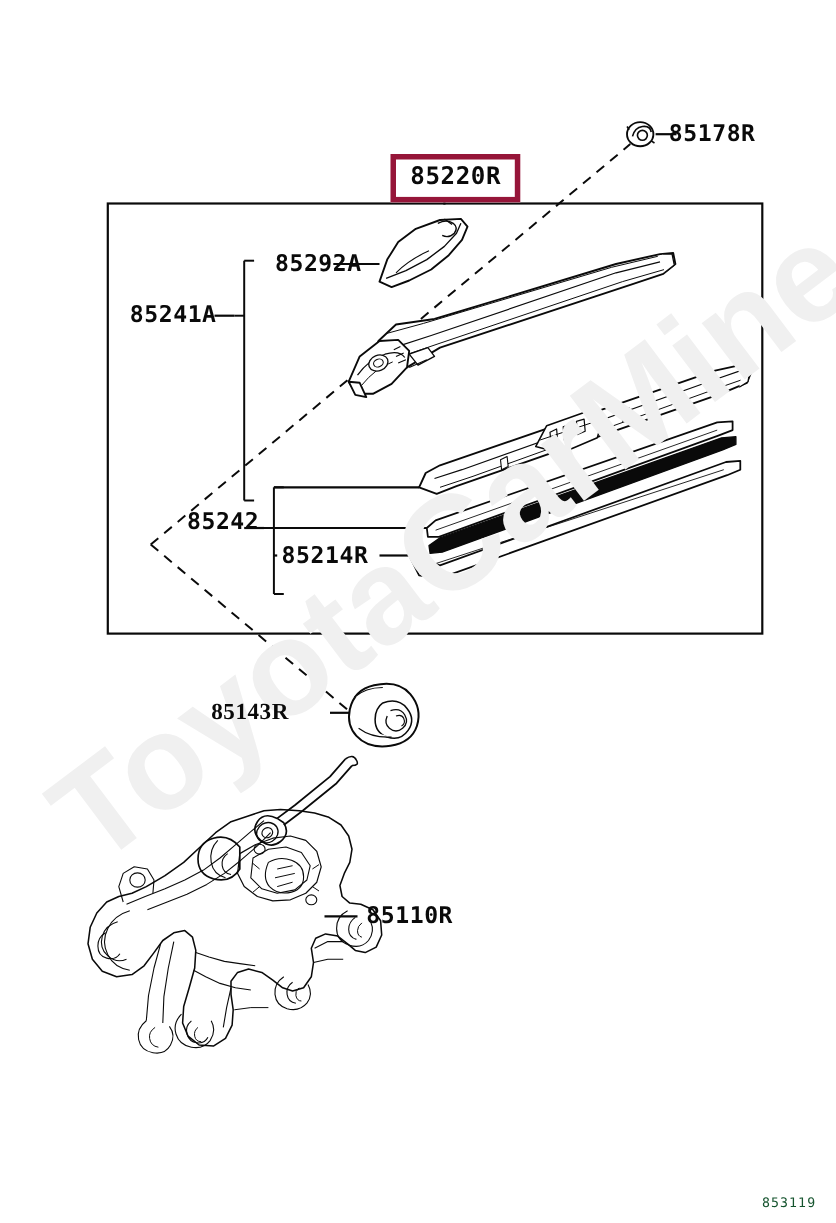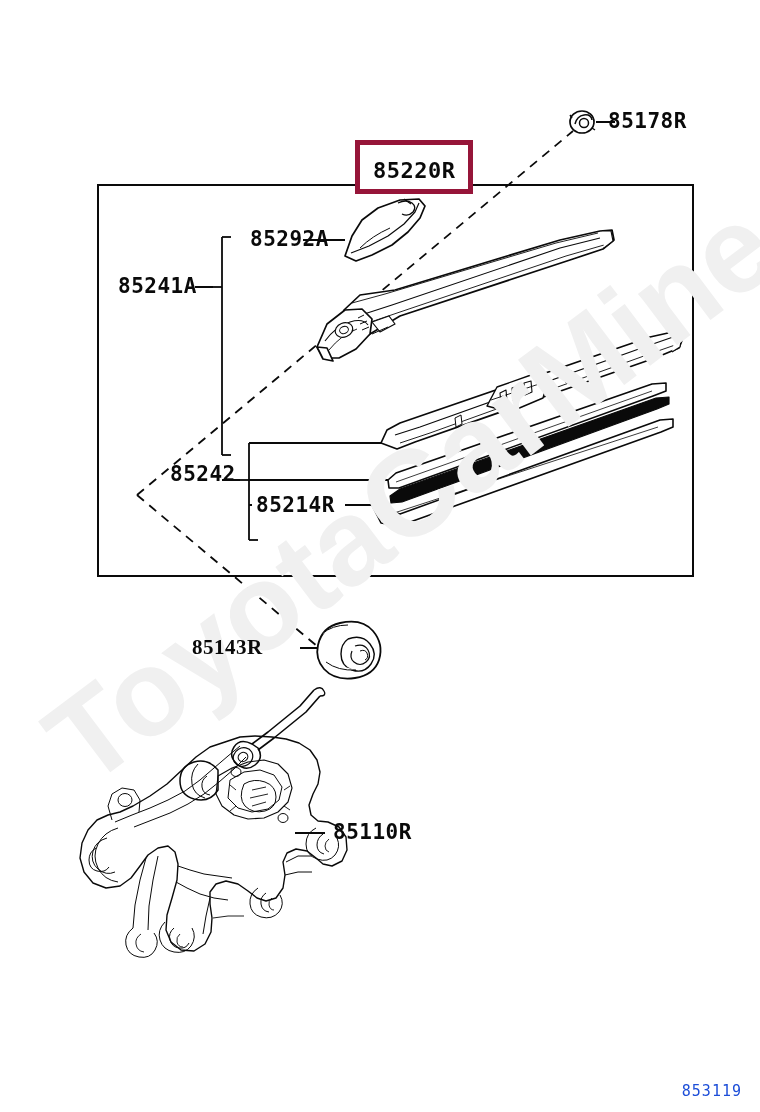--- a/index.html
+++ b/index.html
@@ -31,36 +31,36 @@
     font-size: 21px;
     letter-spacing: 0.5px;
     color: #0a0a0a;
     white-space: nowrap;
     line-height: 1;
   }
   .lbl-highlight {
     position: absolute;
     border: 5px solid #961539;
     background: #ffffff;
-    padding: 15px 13px 7px 13px;
+    padding: 5px 13px 7px 13px;
     font-family: "DejaVu Sans Mono", "Liberation Mono", monospace;
     font-weight: bold;
     font-size: 22px;
     letter-spacing: 0.5px;
     color: #0a0a0a;
     white-space: nowrap;
     line-height: 1;
   }
   #diagram-id {
     position: absolute;
     right: 18px;
     bottom: 12px;
     font-family: "DejaVu Sans Mono", "Liberation Mono", monospace;
-    font-size: 15px;
-    color: #1d4ed8;
+    font-size: 12px;
+    color: #14532d;
     letter-spacing: 1px;
   }
   .wm {
     position: absolute;
     font-family: "Liberation Sans", sans-serif;
     font-weight: bold;
     color: #f0f0f0;
     white-space: nowrap;
     pointer-events: none;
     user-select: none;

